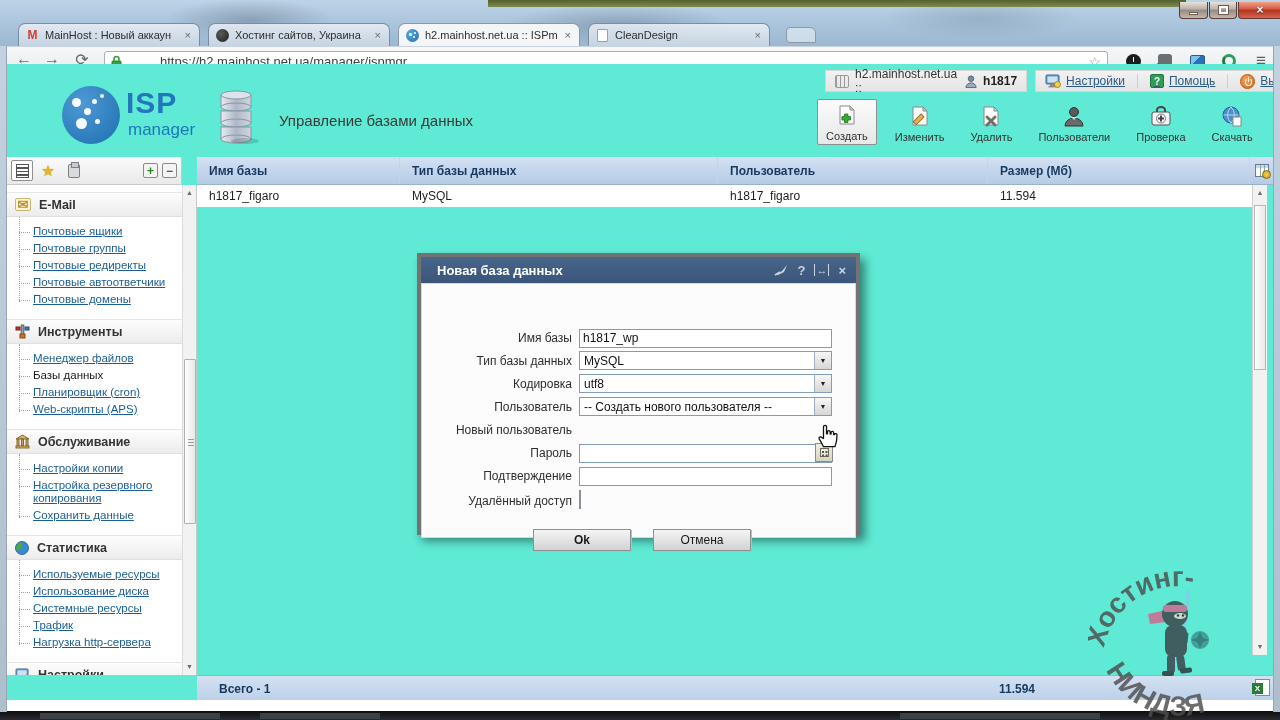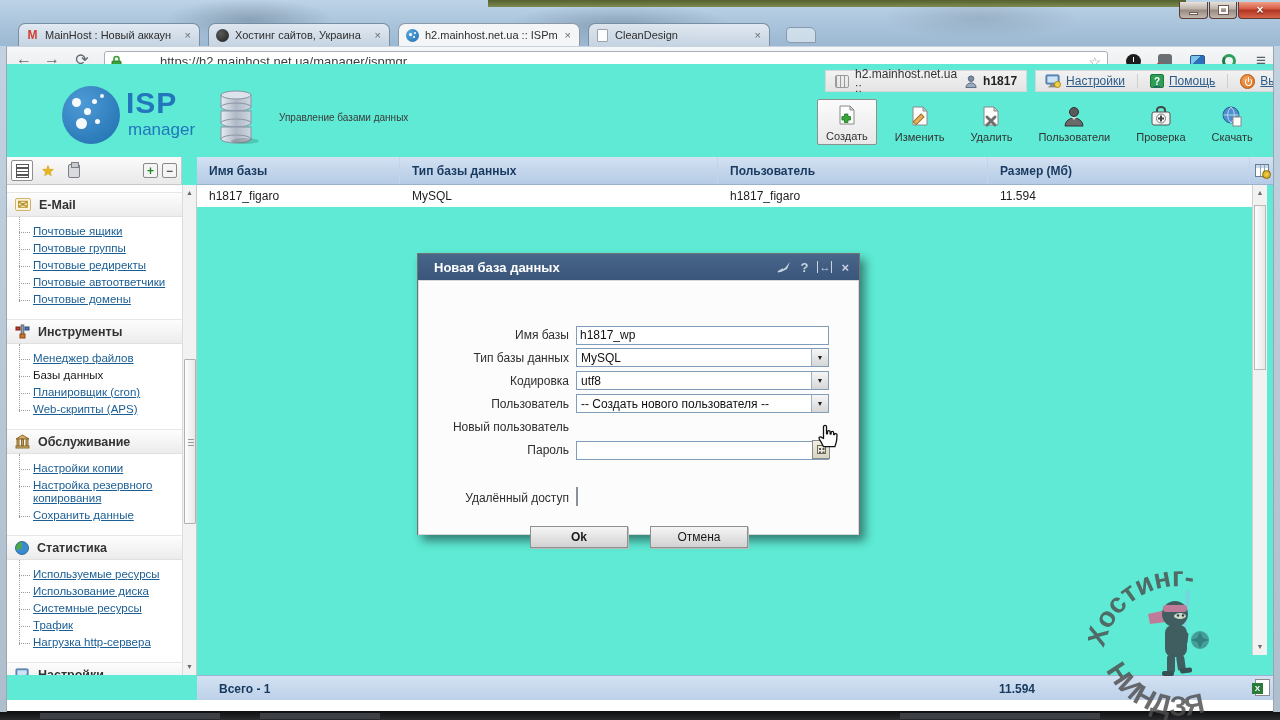--- a/index.html
+++ b/index.html
@@ -83,21 +83,21 @@
 
   
   .logo { position:absolute; left:55px; top:20px; width:160px; height:66px; }
   .logo-circle { position:absolute; left:0; top:2px; width:58px; height:58px; border-radius:50%;
     background:radial-gradient(circle at 35% 30%,#4e9ad6,#1e6eae); }
   .logo-circle i { position:absolute; background:#fff; border-radius:50%; opacity:.95; }
   .logo-isp { position:absolute; left:64px; top:2px; font-size:30px; font-weight:bold; color:#2176bc; letter-spacing:1px; }
   .logo-mgr { position:absolute; left:66px; top:36px; font-size:17px; color:#2176bc; }
 
   .dbicon { position:absolute; left:208px; top:25px; }
-  .ptitle { position:absolute; left:272px; top:48px; font-size:10px; color:#3a3a3a; }
+  .ptitle { position:absolute; left:272px; top:48px; font-size:15px; color:#3a3a3a; }
 
   
   .atoolbar { position:absolute; left:810px; top:35px; width:452px; display:flex; align-items:flex-end; gap:10px; }
   .abtn { display:flex; flex-direction:column; align-items:center; gap:2px; padding:4px 8px 2px; font-size:11px; color:#333; }
   .abtn.pressed { background:linear-gradient(180deg,#fbfbfb,#e8e8e8); border:1px solid #8f8f8f; border-radius:2px; }
 
   
   .band { position:absolute; top:93px; left:0; height:28px; }
   .side-tools { width:175px; background:linear-gradient(180deg,#fbfbfb,#e9e9e9); border-bottom:1px solid #c8c8c8; border-right:1px solid #c8c8c8;
     display:flex; align-items:center; padding:0 4px; gap:4px; }
@@ -156,21 +156,21 @@
   .bbar .tsize { position:absolute; left:802px; top:6px; }
   .ico-excel { position:absolute; left:1058px; top:3px; width:15px; height:17px; background:#fff; border:1px solid #8a8a8a; }
   .ico-excel b { position:absolute; left:-4px; top:3px; width:11px; height:11px; background:#2a7a3a; color:#fff; font-size:8px; line-height:11px; text-align:center; }
 
   
   .taskbar { position:absolute; left:0; top:711px; width:1280px; height:9px; background:linear-gradient(180deg,#0e0e10,#2a2b2e); }
   .taskbar i { position:absolute; top:2px; height:6px; background:#3d4044; }
 
   
   .dialog { position:absolute; left:417px; top:253px; width:443px; height:282px; background:#fbfbfb;
-    border:1px solid #737373; box-shadow:5px 6px 9px rgba(0,0,0,.45); z-index:20; }
+    border:4px solid #737373; box-shadow:5px 6px 9px rgba(0,0,0,.45); z-index:20; }
   .dlg-title { height:26px; background:linear-gradient(180deg,#48658a,#3a567a); display:flex; align-items:center; padding:0 10px 0 16px; }
   .dlg-title-text { color:#fff; font-weight:bold; font-size:13px; flex:1; }
   .dlg-icons { display:flex; align-items:center; gap:9px; color:#c9d4e2; font-size:13px; font-weight:bold; }
   .dlg-resize { border:1px solid #c9d4e2; border-top:none; border-bottom:none; font-size:11px; padding:0 1px; line-height:12px; }
   .dlg-body { position:relative; height:255px; border:1px solid #d8d8d8; margin:0; background:#fcfcfc; }
   .frow { position:absolute; left:0; height:19px; display:flex; align-items:center; }
   .flabel { width:157px; text-align:right; padding-right:7px; font-size:12px; color:#2e2e2e; }
   .fctl { position:relative; width:253px; height:19px; }
   .tinput { width:253px; height:19px; border:1px solid #7f9db9; font-size:12px; padding:0 3px; font-family:"Liberation Sans",sans-serif; background:#fff; color:#111; }
   .selbox { width:253px; height:19px; border:1px solid #7f9db9; background:#fff; display:flex; align-items:center; }
@@ -583,20 +583,24 @@
         <span class="flabel">Новый пользователь</span>
       </div>
       <div class="frow" style="top:159px">
         <span class="flabel">Пароль</span>
         <span class="fctl">
           <input class="tinput" value="" style="">
           <span class="genbtn">
               <span class="dice"></span>
             </span>
         </span>
+      </div>
+      <div class="frow" style="top:182px">
+        <span class="flabel">Подтверждение</span>
+        <span class="fctl"><input class="tinput" value="" style=""></span>
       </div>
       <div class="frow" style="top:207px">
         <span class="flabel">Удалённый доступ</span>
         <span class="fctl"><span class="cbox"></span></span>
       </div>
       <div class="dbtn ok">Ok</div>
       <div class="dbtn cancel">Отмена</div>
     </div>
   </div>
 

